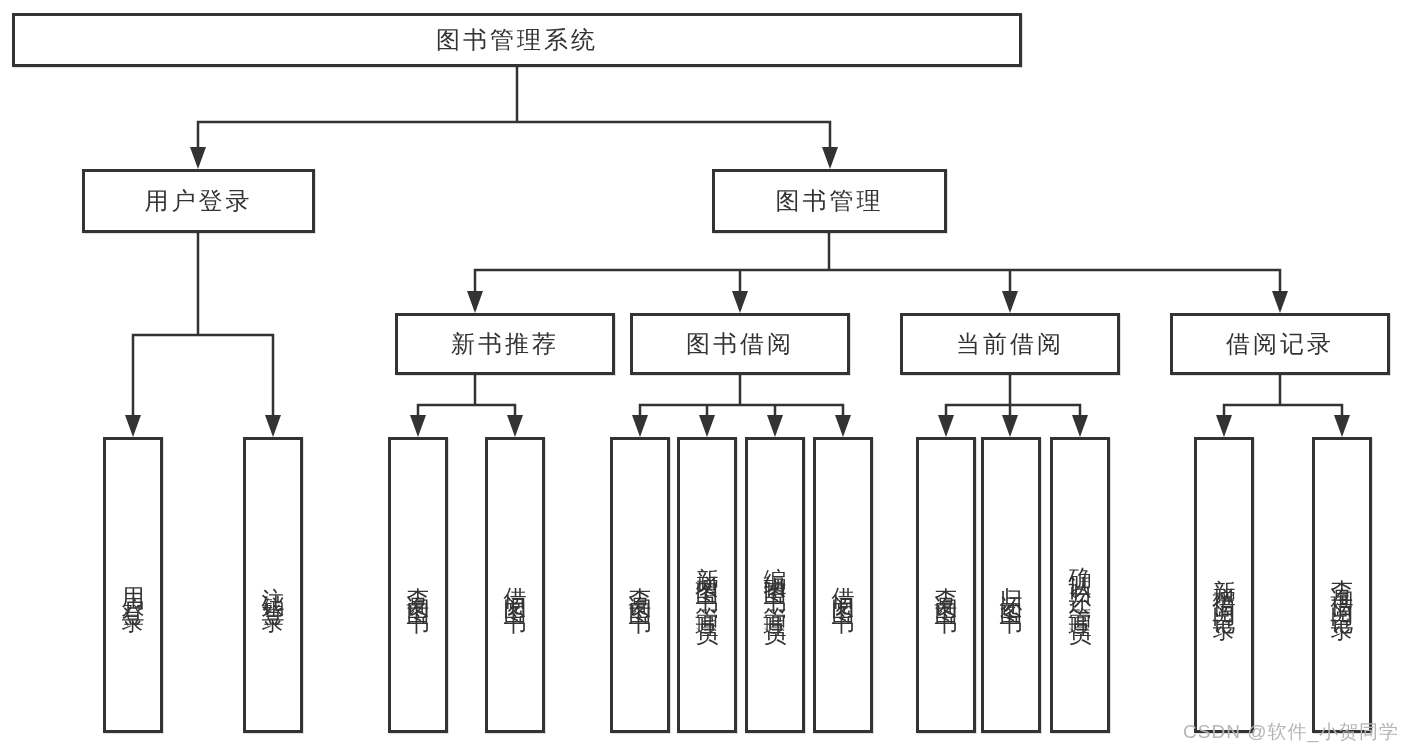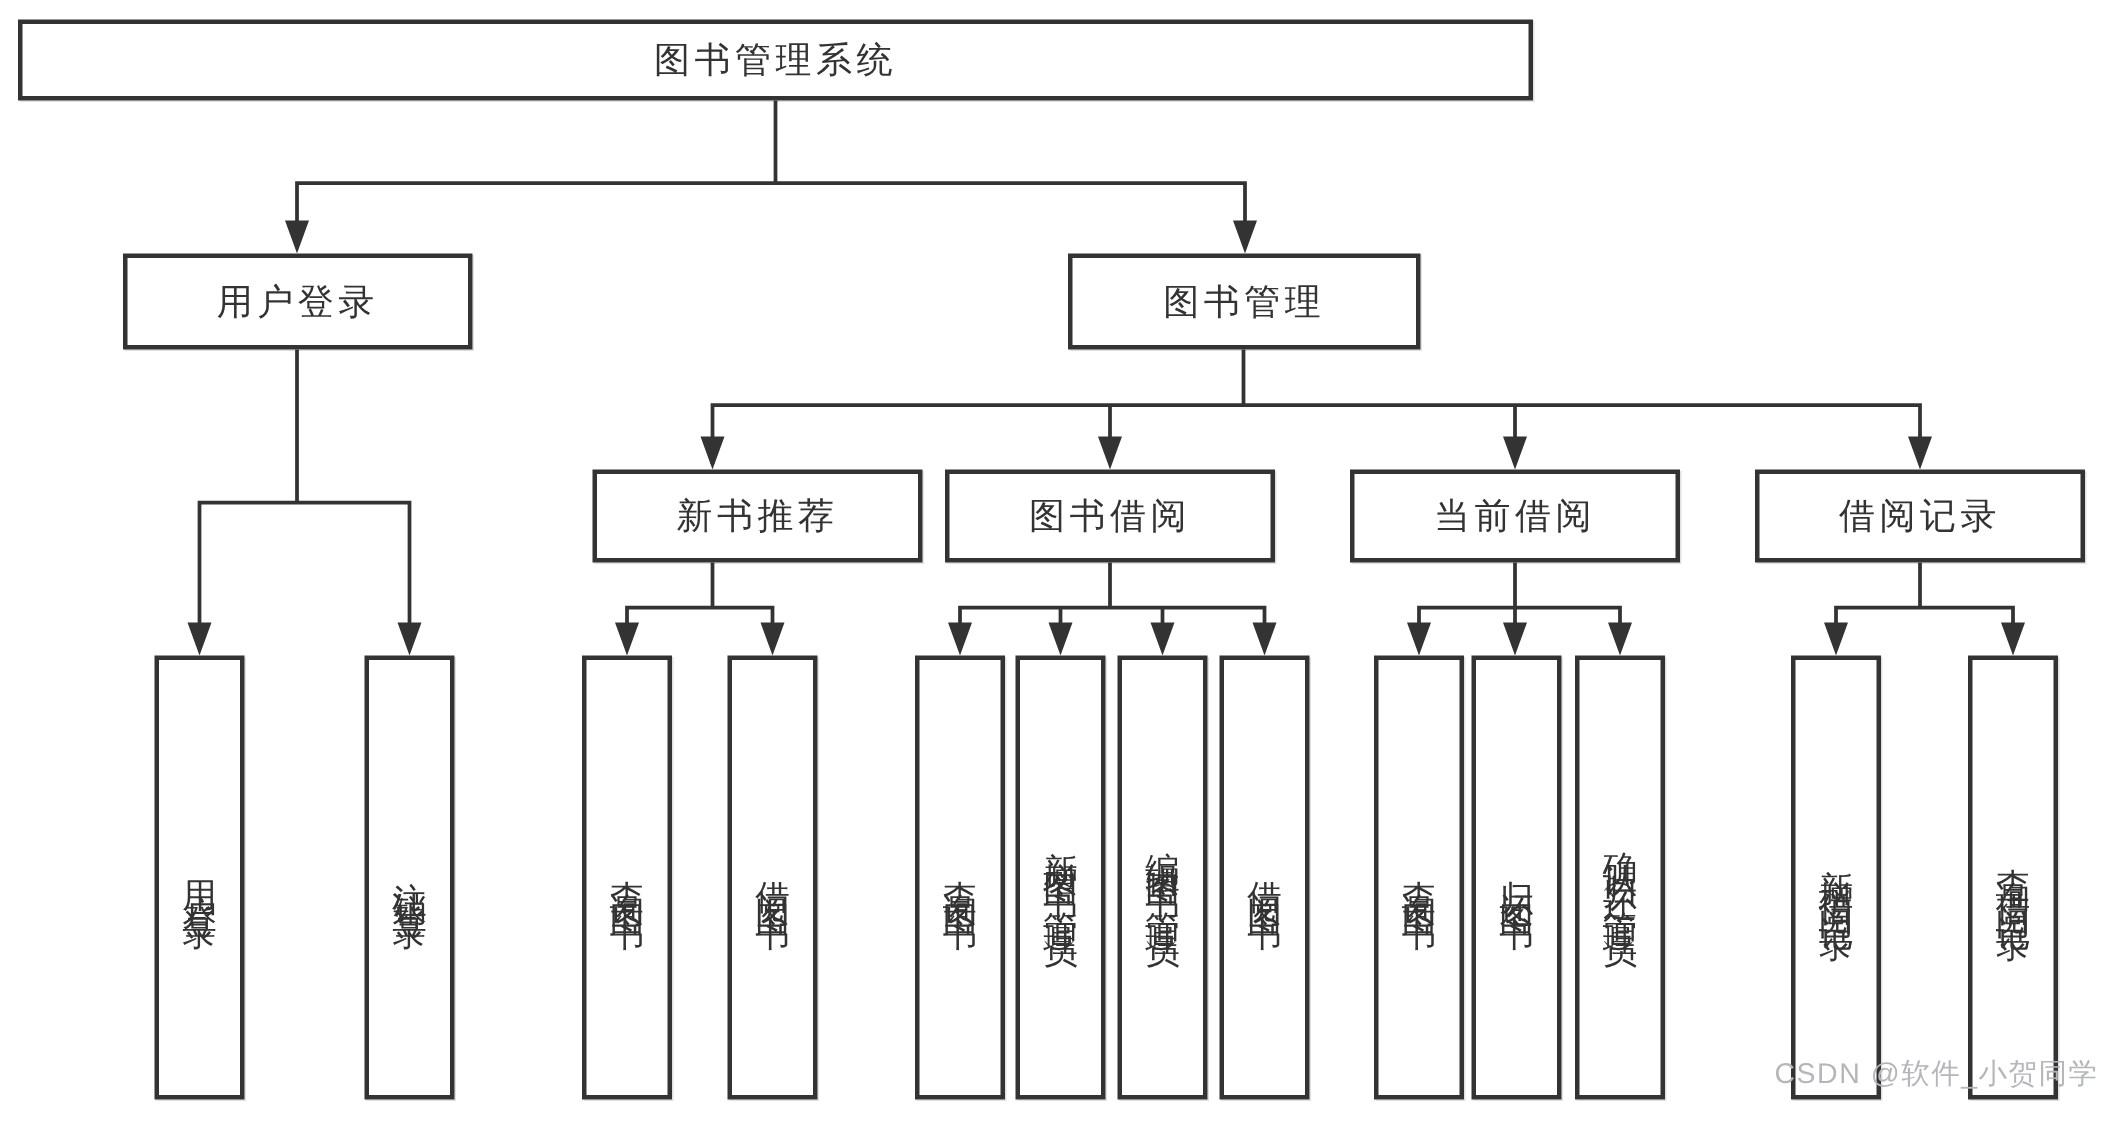--- a/index.html
+++ b/index.html
@@ -43,21 +43,21 @@
     writing-mode: vertical-rl;
     text-orientation: mixed;
     font-size: 23px;
     line-height: 1;
     letter-spacing: 8px;
   }
 
   .watermark {
     position: absolute;
     right: 6px;
-    bottom: 18px;
+    bottom: 2px;
     color: #b3b6ba;
     font-size: 19px;
     letter-spacing: 1px;
     white-space: nowrap;
   }
 </style>
 </head>
 <body>
 
 <div class="stage">

